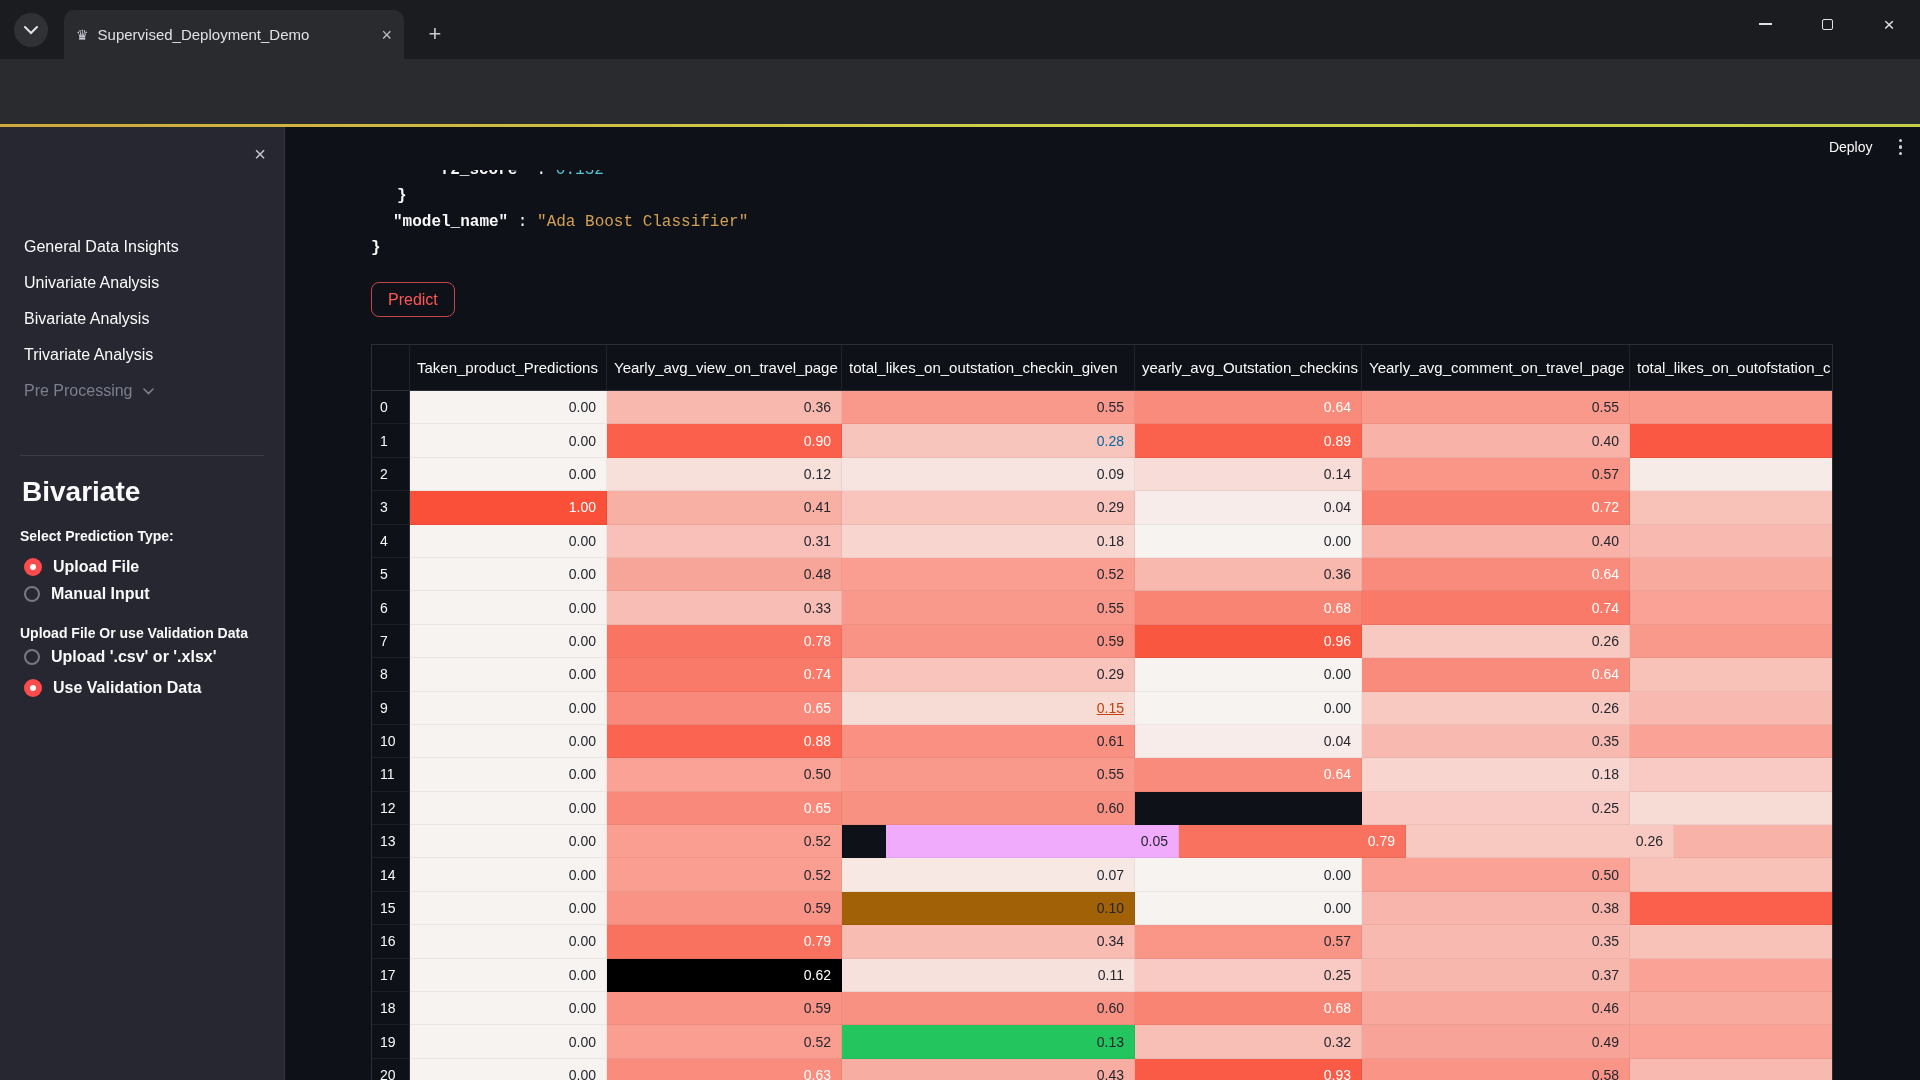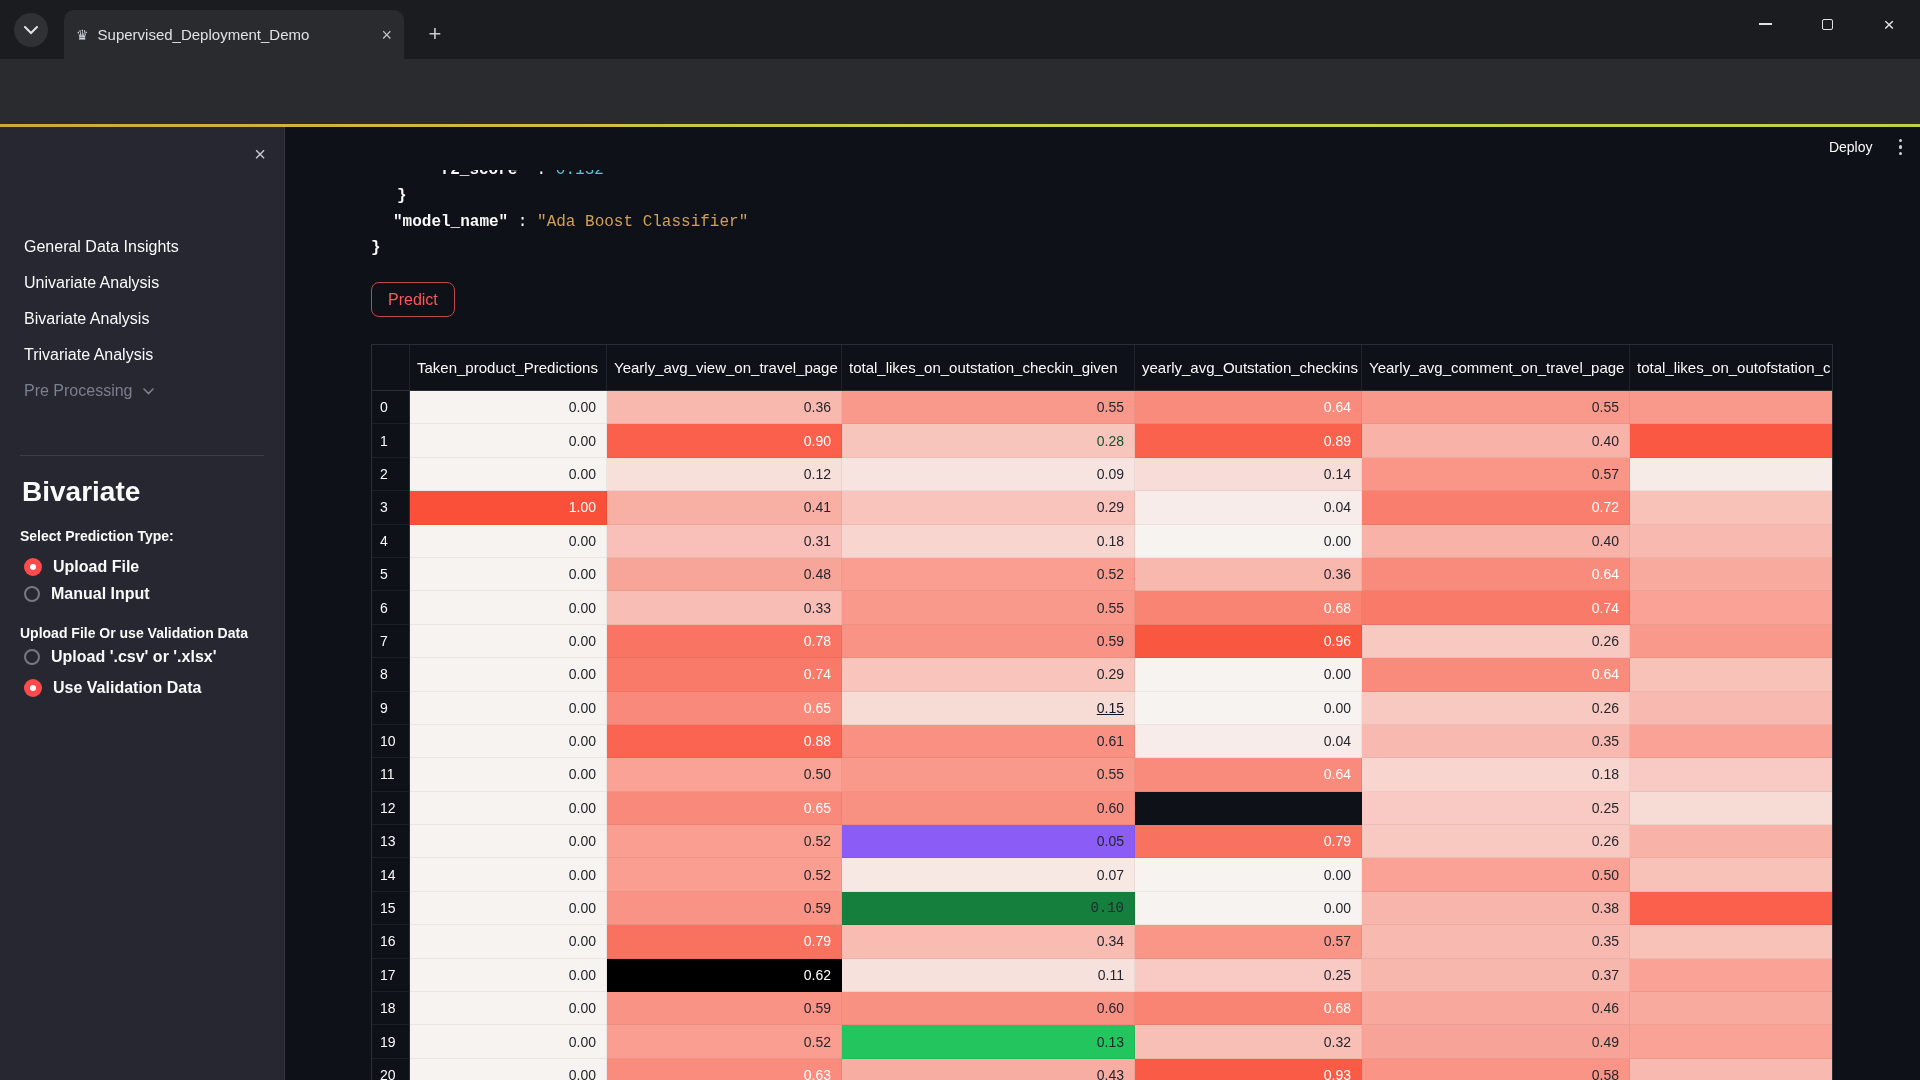--- a/index.html
+++ b/index.html
@@ -266,21 +266,21 @@
           <div class="td c2" style="background: rgb(248, 184, 174); color: rgb(36, 38, 46);">0.36</div>
           <div class="td c3" style="background: rgb(249, 153, 140); color: rgb(36, 38, 46);">0.55</div>
           <div class="td c4" style="background: rgb(249, 139, 124); color: rgb(255, 255, 255);">0.64</div>
           <div class="td c5" style="background: rgb(249, 153, 140); color: rgb(36, 38, 46);">0.55</div>
           <div class="td c6" style="background: rgb(249, 153, 140);"></div>
         </div>
         <div class="tr">
           <div class="td idx c0">1</div>
           <div class="td c1" style="background: rgb(247, 243, 240); color: rgb(36, 38, 46);">0.00</div>
           <div class="td c2" style="background: rgb(250, 96, 76); color: rgb(255, 255, 255);">0.90</div>
-          <div class="td c3" style="background: rgb(248, 197, 189); color: #14532d;">0.28</div>
+          <div class="td c3" style="background: rgb(248, 197, 189); color: #0369a1;">0.28</div>
           <div class="td c4" style="background: rgb(250, 98, 78); color: rgb(255, 255, 255);">0.89</div>
           <div class="td c5" style="background: rgb(248, 178, 167); color: rgb(36, 38, 46);">0.40</div>
           <div class="td c6" style="background: rgb(250, 88, 67);"></div>
         </div>
         <div class="tr">
           <div class="td idx c0">2</div>
           <div class="td c1" style="background: rgb(247, 243, 240); color: rgb(36, 38, 46);">0.00</div>
           <div class="td c2" style="background: rgb(247, 223, 218); color: rgb(36, 38, 46);">0.12</div>
           <div class="td c3" style="background: rgb(247, 228, 224); color: rgb(36, 38, 46);">0.09</div>
           <div class="td c4" style="background: rgb(247, 220, 215); color: rgb(36, 38, 46);">0.14</div>
@@ -338,21 +338,21 @@
           <div class="td c2" style="background: rgb(249, 122, 105); color: rgb(255, 255, 255);">0.74</div>
           <div class="td c3" style="background: rgb(248, 196, 187); color: rgb(36, 38, 46);">0.29</div>
           <div class="td c4" style="background: rgb(247, 243, 240); color: rgb(36, 38, 46);">0.00</div>
           <div class="td c5" style="background: rgb(249, 139, 124); color: rgb(255, 255, 255);">0.64</div>
           <div class="td c6" style="background: rgb(248, 194, 185);"></div>
         </div>
         <div class="tr">
           <div class="td idx c0">9</div>
           <div class="td c1" style="background: rgb(247, 243, 240); color: rgb(36, 38, 46);">0.00</div>
           <div class="td c2" style="background: rgb(249, 137, 122); color: rgb(255, 255, 255);">0.65</div>
-          <div class="td c3" style="background: rgb(247, 219, 213); color: #0f172a; text-decoration: underline;">0.15</div>
+          <div class="td c3" style="background: rgb(247, 219, 213); color: #c2410c; text-decoration: underline;">0.15</div>
           <div class="td c4" style="background: rgb(247, 243, 240); color: rgb(36, 38, 46);">0.00</div>
           <div class="td c5" style="background: rgb(248, 201, 193); color: rgb(36, 38, 46);">0.26</div>
           <div class="td c6" style="background: rgb(248, 186, 176);"></div>
         </div>
         <div class="tr">
           <div class="td idx c0">10</div>
           <div class="td c1" style="background: rgb(247, 243, 240); color: rgb(36, 38, 46);">0.00</div>
           <div class="td c2" style="background: rgb(250, 100, 80); color: rgb(255, 255, 255);">0.88</div>
           <div class="td c3" style="background: rgb(249, 144, 129); color: rgb(36, 38, 46);">0.61</div>
           <div class="td c4" style="background: rgb(247, 236, 233); color: rgb(36, 38, 46);">0.04</div>
@@ -374,39 +374,39 @@
           <div class="td c2" style="background: rgb(249, 137, 122); color: rgb(255, 255, 255);">0.65</div>
           <div class="td c3" style="background: rgb(249, 145, 131); color: rgb(36, 38, 46);">0.60</div>
           <div class="td c4" style="background: rgb(248, 209, 202); color: rgb(36, 38, 46); margin-top: 36px;">0.21</div>
           <div class="td c5" style="background: rgb(248, 202, 195); color: rgb(36, 38, 46);">0.25</div>
           <div class="td c6" style="background: rgb(247, 219, 213);"></div>
         </div>
         <div class="tr">
           <div class="td idx c0">13</div>
           <div class="td c1" style="background: rgb(247, 243, 240); color: rgb(36, 38, 46);">0.00</div>
           <div class="td c2" style="background: rgb(249, 158, 145); color: rgb(36, 38, 46);">0.52</div>
-          <div class="td c3" style="background: #8b5cf6; color: rgb(36, 38, 46);">0.05</div>
+          <div class="td c3" style="background: #f0abfc; color: rgb(36, 38, 46); margin-left: 44px;">0.05</div>
           <div class="td c4" style="background: rgb(249, 114, 96); color: rgb(255, 255, 255);">0.79</div>
           <div class="td c5" style="background: rgb(248, 201, 193); color: rgb(36, 38, 46);">0.26</div>
           <div class="td c6" style="background: rgb(248, 178, 167);"></div>
         </div>
         <div class="tr">
           <div class="td idx c0">14</div>
           <div class="td c1" style="background: rgb(247, 243, 240); color: rgb(36, 38, 46);">0.00</div>
           <div class="td c2" style="background: rgb(249, 158, 145); color: rgb(36, 38, 46);">0.52</div>
           <div class="td c3" style="background: rgb(247, 232, 227); color: rgb(36, 38, 46);">0.07</div>
           <div class="td c4" style="background: rgb(247, 243, 240); color: rgb(36, 38, 46);">0.00</div>
           <div class="td c5" style="background: rgb(249, 162, 149); color: rgb(36, 38, 46);">0.50</div>
           <div class="td c6" style="background: rgb(248, 194, 185);"></div>
         </div>
         <div class="tr">
           <div class="td idx c0">15</div>
           <div class="td c1" style="background: rgb(247, 243, 240); color: rgb(36, 38, 46);">0.00</div>
           <div class="td c2" style="background: rgb(249, 147, 133); color: rgb(36, 38, 46);">0.59</div>
-          <div class="td c3" style="background: #15803d; color: rgb(36, 38, 46); font-family: Liberation Mono, monospace;">0.10</div>
+          <div class="td c3" style="background: #a16207; color: rgb(36, 38, 46);">0.10</div>
           <div class="td c4" style="background: rgb(247, 243, 240); color: rgb(36, 38, 46);">0.00</div>
           <div class="td c5" style="background: rgb(248, 181, 171); color: rgb(36, 38, 46);">0.38</div>
           <div class="td c6" style="background: rgb(250, 96, 76);"></div>
         </div>
         <div class="tr">
           <div class="td idx c0">16</div>
           <div class="td c1" style="background: rgb(247, 243, 240); color: rgb(36, 38, 46);">0.00</div>
           <div class="td c2" style="background: rgb(249, 114, 96); color: rgb(255, 255, 255);">0.79</div>
           <div class="td c3" style="background: rgb(248, 188, 178); color: rgb(36, 38, 46);">0.34</div>
           <div class="td c4" style="background: rgb(249, 150, 136); color: rgb(36, 38, 46);">0.57</div>

